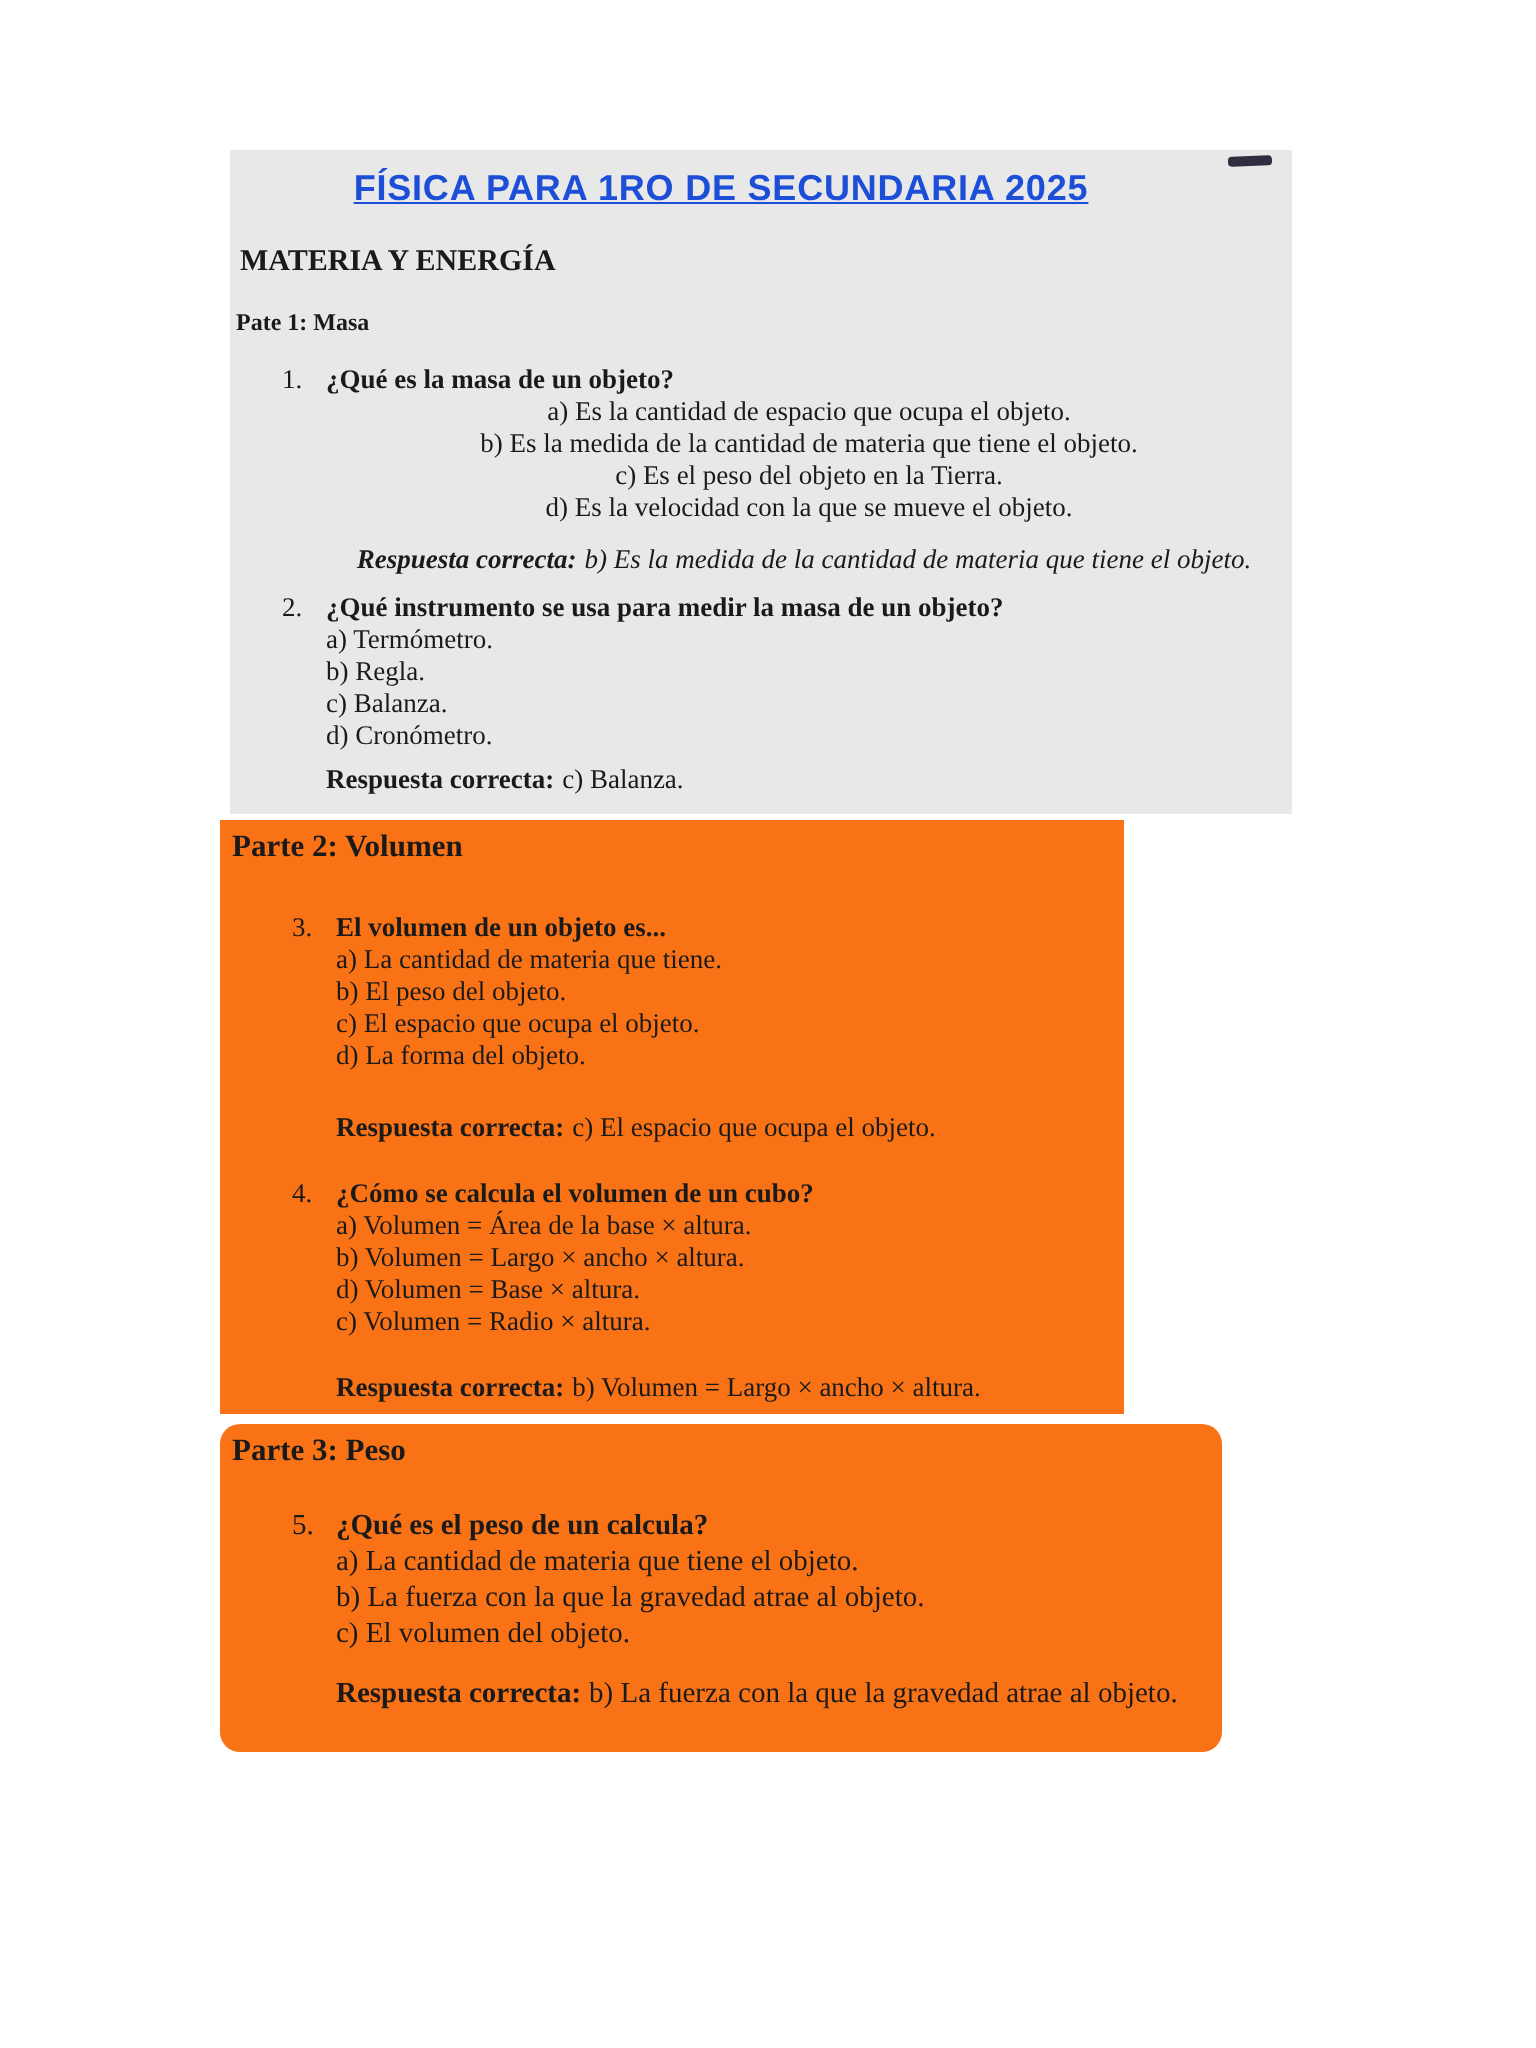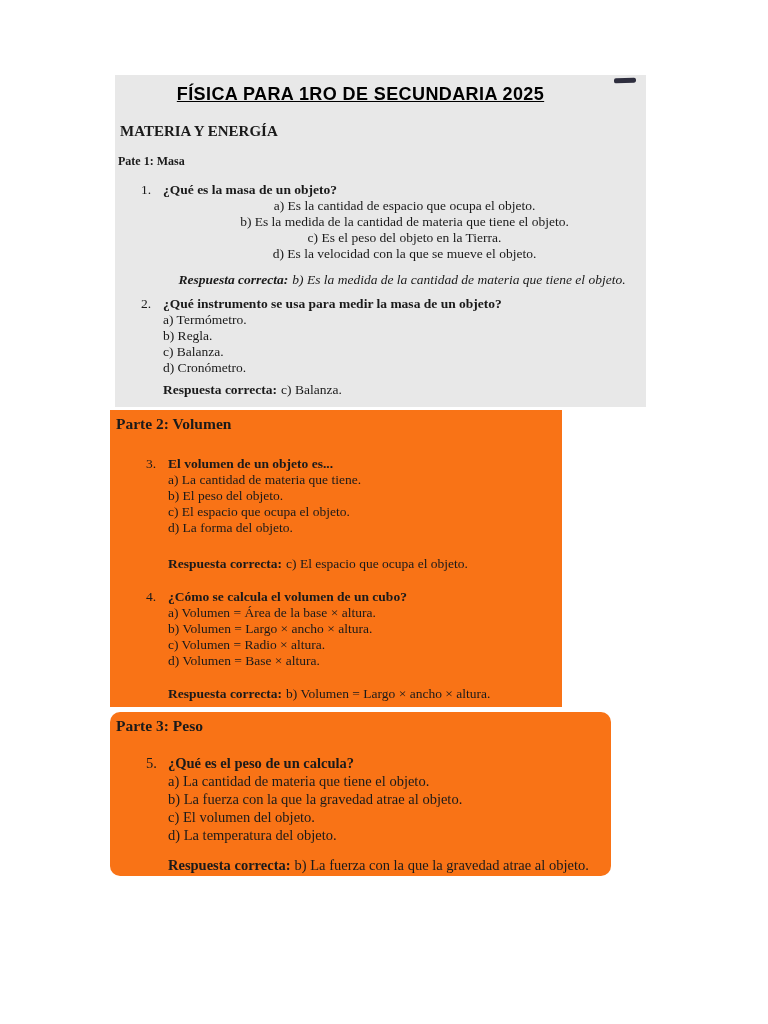--- a/index.html
+++ b/index.html
@@ -20,21 +20,21 @@
   .artifact{
     position:absolute;top:3px;right:10px;width:22px;height:5px;
     background:#2e2e3e;border-radius:2px;transform:rotate(-2deg);
   }
 
   .doc-title{
     margin-top:9px;padding-right:40px;
     text-align:center;
     font-family:"Liberation Sans", sans-serif;
     font-weight:bold;font-size:18px;letter-spacing:0.4px;
-    color:#000000;text-decoration:underline;
+    color:#1d4ed8;text-decoration:underline;
     line-height:20px;
   }
   .subtitle{
     margin:19px 0 0 5px;font-weight:bold;font-size:15px;line-height:16px;
   }
   .part-heading-inner{
     margin:14px 0 0 3px;font-weight:bold;font-size:12px;line-height:16px;
   }
   .part-heading-top{
     margin:0;padding:5px 0 0 6px;font-weight:bold;font-size:15.5px;line-height:17px;
@@ -134,43 +134,42 @@
         <span class="ans-label">Respuesta correcta:</span><span>c) El espacio que ocupa el objeto.</span>
       </div>
 
       <div class="q-row q4">
         <span class="q-num">4.</span>
         <span class="q-text">¿Cómo se calcula el volumen de un cubo?</span>
       </div>
       <div class="opts q4-opts">
         <div>a) Volumen = Área de la base × altura.</div>
         <div>b) Volumen = Largo × ancho × altura.</div>
+        <div>d) Volumen = Base × altura.</div>
         <div>c) Volumen = Radio × altura.</div>
-        <div>d) Volumen = Base × altura.</div>
       </div>
       <div class="ans q4-ans">
         <span class="ans-label">Respuesta correcta:</span><span>b) Volumen = Largo × ancho × altura.</span>
       </div>
     </div>
   </div>
 
   <div class="doc-block" id="block3">
     <div class="part-heading-top">Parte 3: Peso</div>
 
     <div class="q-body">
 
       <div class="q-row q5">
         <span class="q-num">5.</span>
         <span class="q-text">¿Qué es el peso de un calcula?</span>
       </div>
       <div class="opts q5-opts">
         <div>a) La cantidad de materia que tiene el objeto.</div>
         <div>b) La fuerza con la que la gravedad atrae al objeto.</div>
         <div>c) El volumen del objeto.</div>
-        <div>d) La temperatura del objeto.</div>
       </div>
       <div class="ans q5-ans">
         <span class="ans-label">Respuesta correcta:</span><span>b) La fuerza con la que la gravedad atrae al objeto.</span>
       </div>
     </div>
   </div>
 
 </div>
 
 </body></html>

